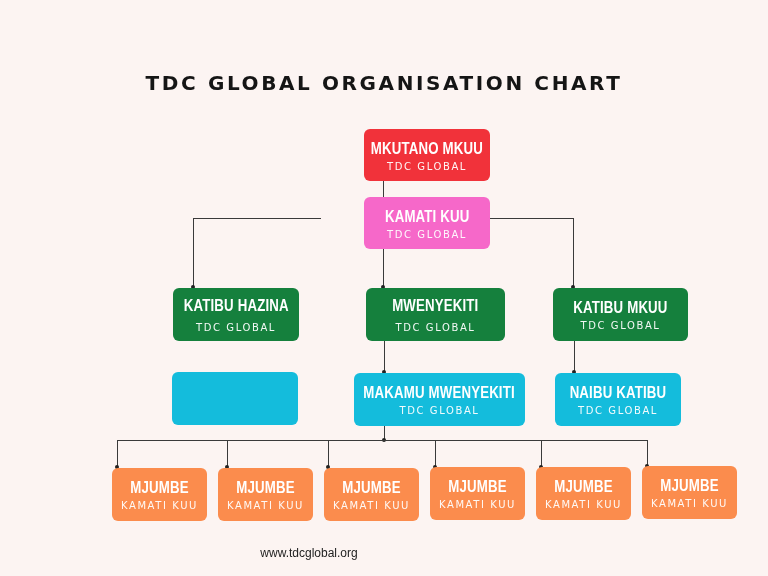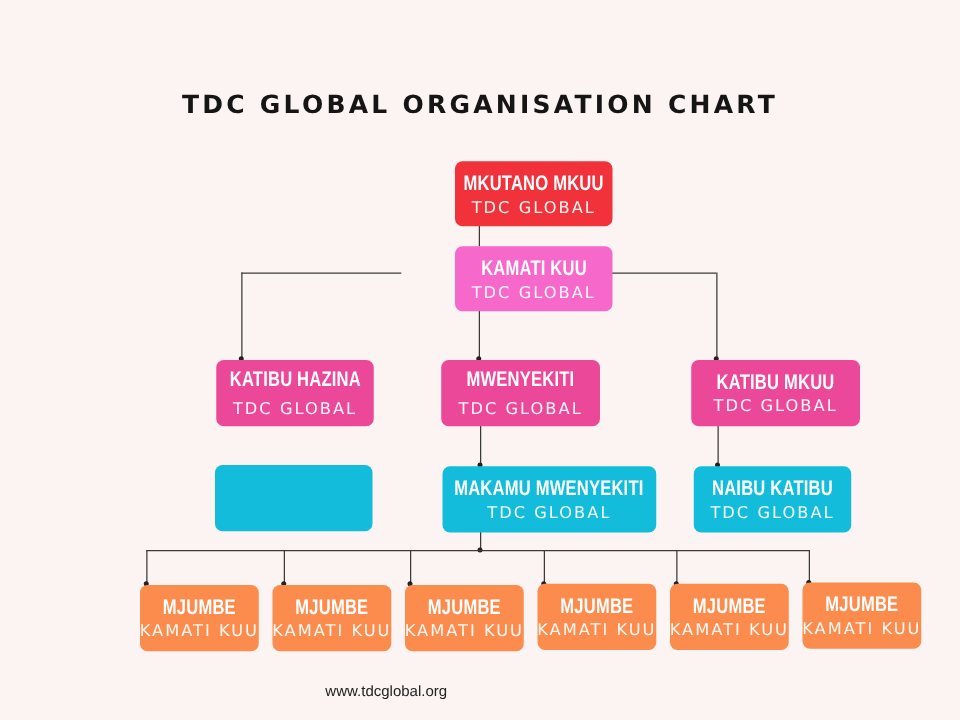--- a/index.html
+++ b/index.html
@@ -1,23 +1,23 @@
 <!DOCTYPE html>
 <html><head>
 <meta charset="utf-8">
 <style>
   html,body{margin:0;padding:0;}
   body{width:768px;height:576px;background:#fcf4f2;position:relative;overflow:hidden;font-family:"Liberation Sans",sans-serif;}
   .title{position:absolute;left:0;width:768px;top:71px;text-align:center;font-family:"DejaVu Sans",sans-serif;font-weight:bold;font-size:20px;letter-spacing:2.6px;color:#151515;}
   .box{position:absolute;border-radius:6px;display:flex;flex-direction:column;align-items:center;justify-content:center;color:#fff;box-sizing:border-box;margin-left:43px;}
   .box .main{font-family:"Liberation Sans",sans-serif;font-weight:bold;font-size:17px;transform:scaleX(0.78);white-space:nowrap;letter-spacing:0.2px;line-height:19px;}
-  .box .sub{font-family:"DejaVu Sans",sans-serif;font-size:13px;letter-spacing:1.6px;margin-top:3px;white-space:nowrap;opacity:0.95;}
+  .box .sub{font-family:"DejaVu Sans",sans-serif;font-size:10px;letter-spacing:1.6px;margin-top:3px;white-space:nowrap;opacity:0.95;}
   .red{background:#f1323a;}
   .pink{background:#f668c9;}
-  .teal{background:#ec4899;}
+  .teal{background:#15803d;}
   .cyan{background:#14bcdc;}
   .orange{background:#fb8c4d;}
   .line{position:absolute;background:#3a3a3a;}
   .dot{position:absolute;width:4px;height:4px;border-radius:50%;background:#222;}
   .footer{position:absolute;left:0;width:618px;top:546px;text-align:center;font-size:12px;color:#222;}
 </style>
 </head>
 <body>
 
 <div class="title">TDC GLOBAL ORGANISATION CHART</div>
@@ -58,21 +58,21 @@
 
 <div class="box pink" style="left:321px;top:197px;width:126px;height:52px;">
   <span class="main">KAMATI KUU</span>
   <span class="sub">TDC GLOBAL</span>
 </div>
 
 <div class="box teal" style="left:130px;top:288px;width:126px;height:53px;">
   <span class="main">KATIBU HAZINA</span>
   <span class="sub" style="margin-top:7px;">TDC GLOBAL</span>
 </div>
-<div class="box teal" style="left:310px;top:288px;width:127px;height:53px;">
+<div class="box teal" style="left:323px;top:288px;width:139px;height:53px;">
   <span class="main">MWENYEKITI</span>
   <span class="sub" style="margin-top:7px;">TDC GLOBAL</span>
 </div>
 <div class="box teal" style="left:510px;top:288px;width:135px;height:53px;">
   <span class="main">KATIBU MKUU</span>
   <span class="sub">TDC GLOBAL</span>
 </div>
 
 <div class="box cyan" style="left:129px;top:372px;width:126px;height:53px;"></div>
 <div class="box cyan" style="left:311px;top:373px;width:171px;height:53px;">

